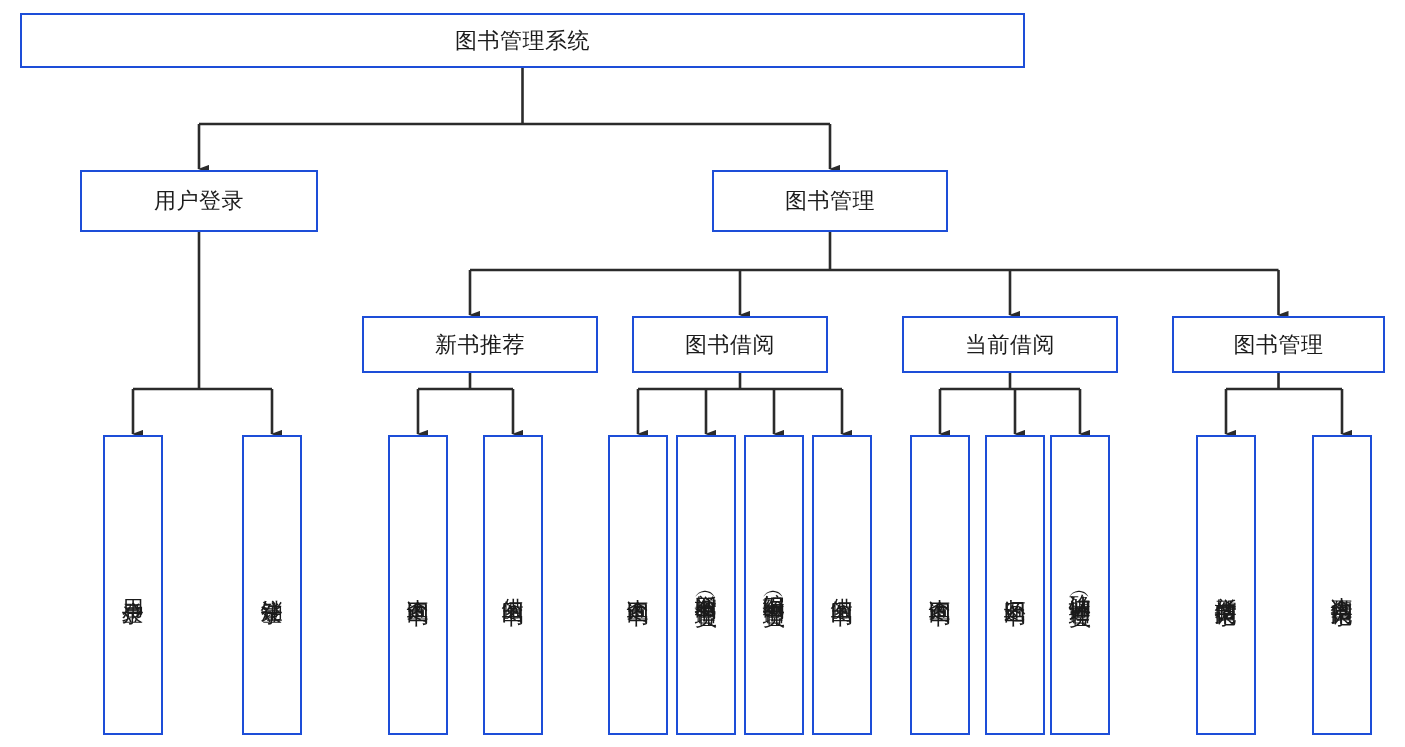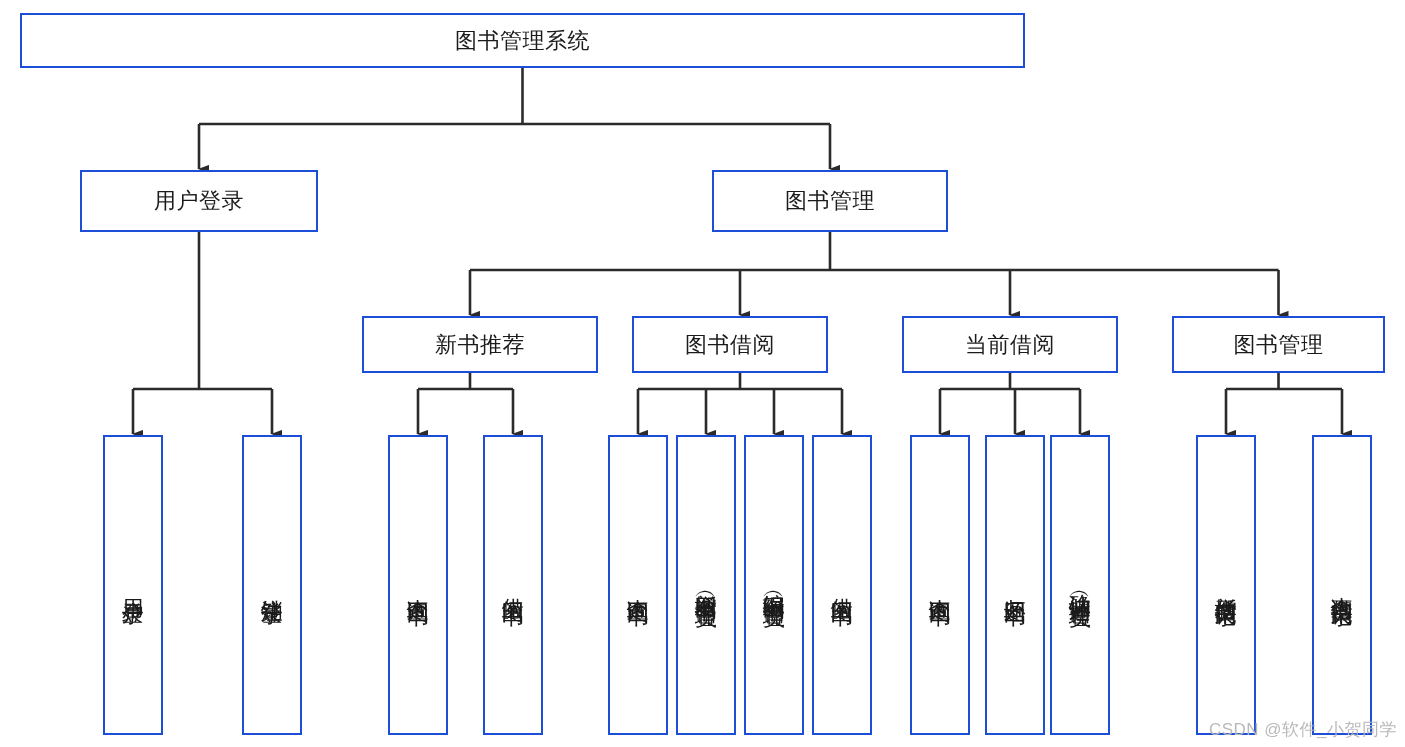--- a/index.html
+++ b/index.html
@@ -169,14 +169,13 @@
         <span class="label">确认归还（管理员）</span>
       </div>
       <div class="node vert" style="left: 1196px; top: 435px; width: 60px; height: 300px;">
         <span class="label">新增借阅记录</span>
       </div>
       <div class="node vert" style="left: 1312px; top: 435px; width: 60px; height: 300px;">
         <span class="label">查询借阅记录</span>
       </div>
     </div>
 
-  <div id="watermark">CSDN @软件_小贺同学</div>
 </div>
 
 </body></html>

